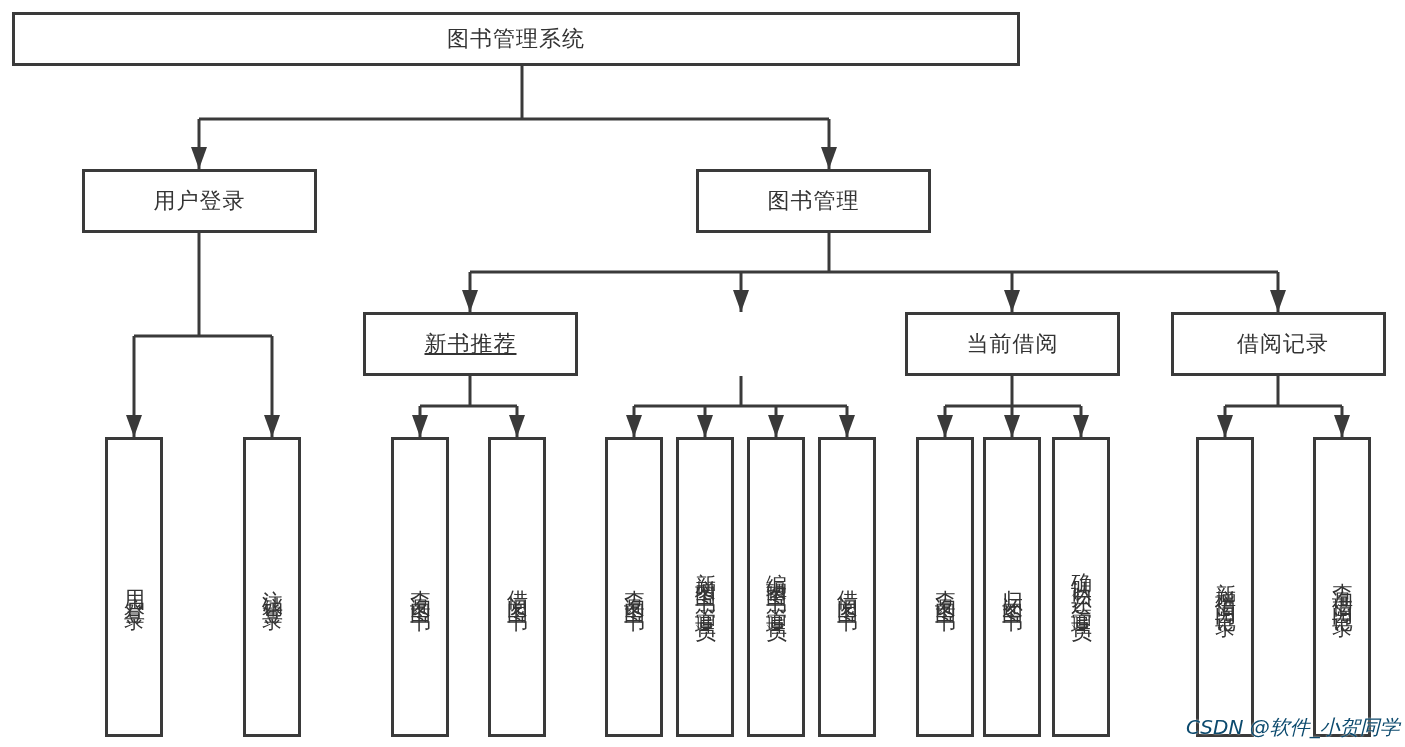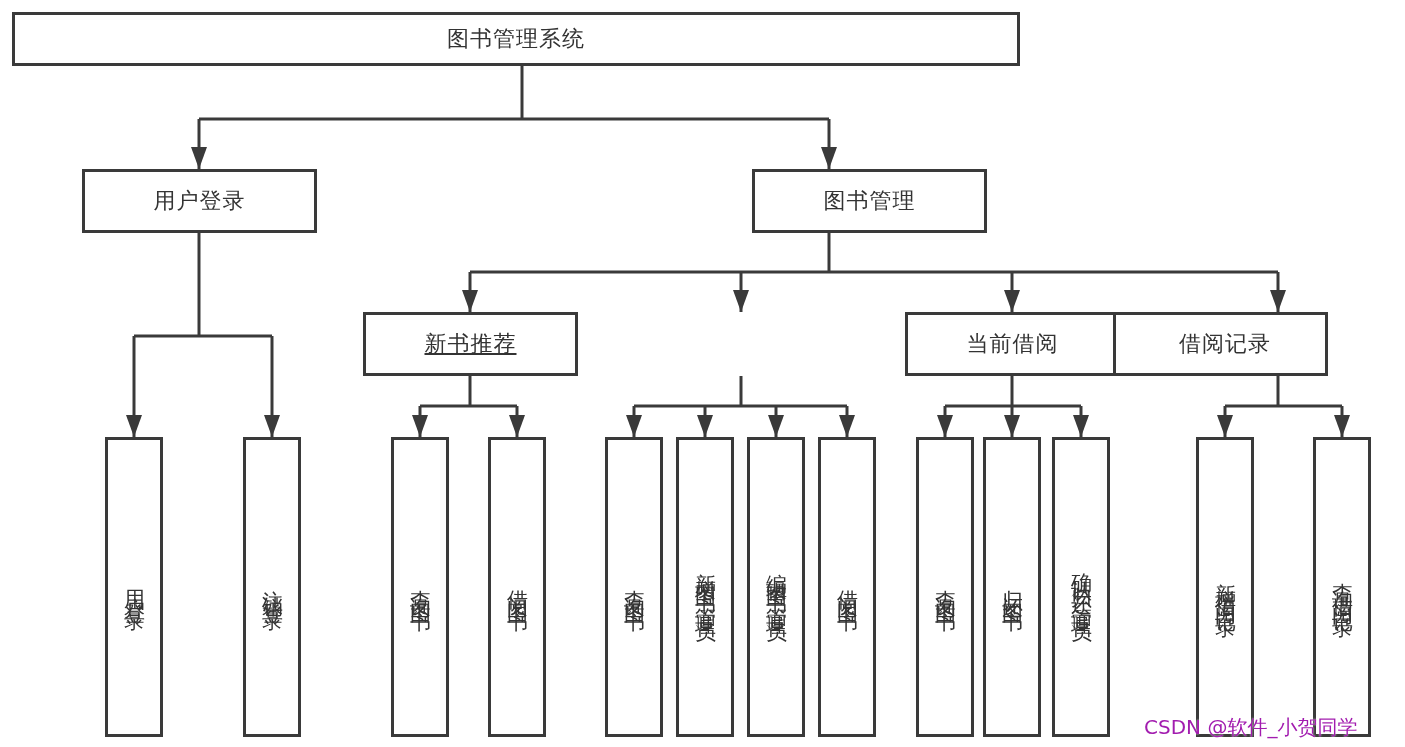--- a/index.html
+++ b/index.html
@@ -27,24 +27,24 @@
   .leaf{top:437px;width:58px;height:300px;}
   .v-label{
     writing-mode:vertical-rl;
     text-orientation:mixed;
     font-size:21px;
     line-height:1;
     letter-spacing:7px;
     white-space:nowrap;
   }
   .watermark{
-    position:absolute;left:1144px;top:714px;
-    font-size:20px;color:#a21caf;
+    position:absolute;left:1186px;top:714px;
+    font-size:20px;color:#0c4a6e;
     text-shadow:0 0 2px #ffffff;
-    white-space:nowrap;z-index:2;
+    white-space:nowrap;z-index:2;font-style:italic;
   }
 </style>
 </head>
 <body>
 
 <div id="canvas">
 
   <svg id="wires" width="1405" height="747" viewBox="0 0 1405 747">
     <defs>
       <marker id="arrow" viewBox="0 0 22 16" refX="22" refY="8" markerWidth="22" markerHeight="16" markerUnits="userSpaceOnUse" orient="auto">
@@ -93,31 +93,31 @@
     </g>
   </svg>
 
   <div class="box root-box">
     <span class="h-label">图书管理系统</span>
   </div>
 
   <div class="box l2-box" style="left:82px;">
     <span class="h-label">用户登录</span>
   </div>
-  <div class="box l2-box" style="left:752px;text-align:right;">
+  <div class="box l2-box" style="left:696px;text-align:right;">
     <span class="h-label">图书管理</span>
   </div>
 
   <div class="box l3-box" style="left:363px;text-decoration:underline;">
     <span class="h-label">新书推荐</span>
   </div>
   <div class="box l3-box" style="left:905px;">
     <span class="h-label">当前借阅</span>
   </div>
-  <div class="box l3-box" style="left:1113px;padding-left:9px;">
+  <div class="box l3-box" style="left:1171px;padding-left:9px;">
     <span class="h-label">借阅记录</span>
   </div>
 
   <div class="box leaf" style="left:105px;">
     <span class="v-label">用户登录</span>
   </div>
   <div class="box leaf" style="left:243px;">
     <span class="v-label">注销登录</span>
   </div>
 

